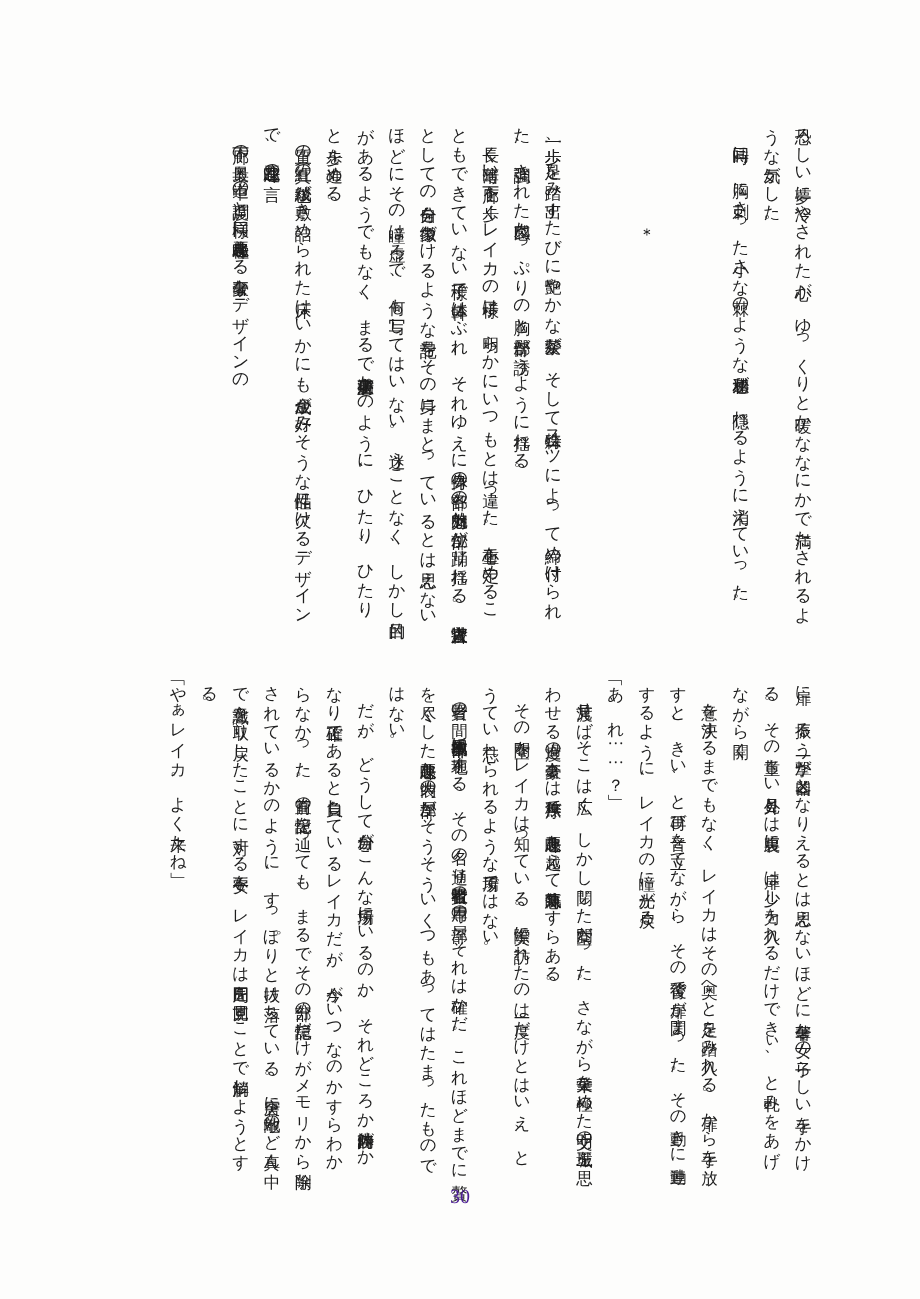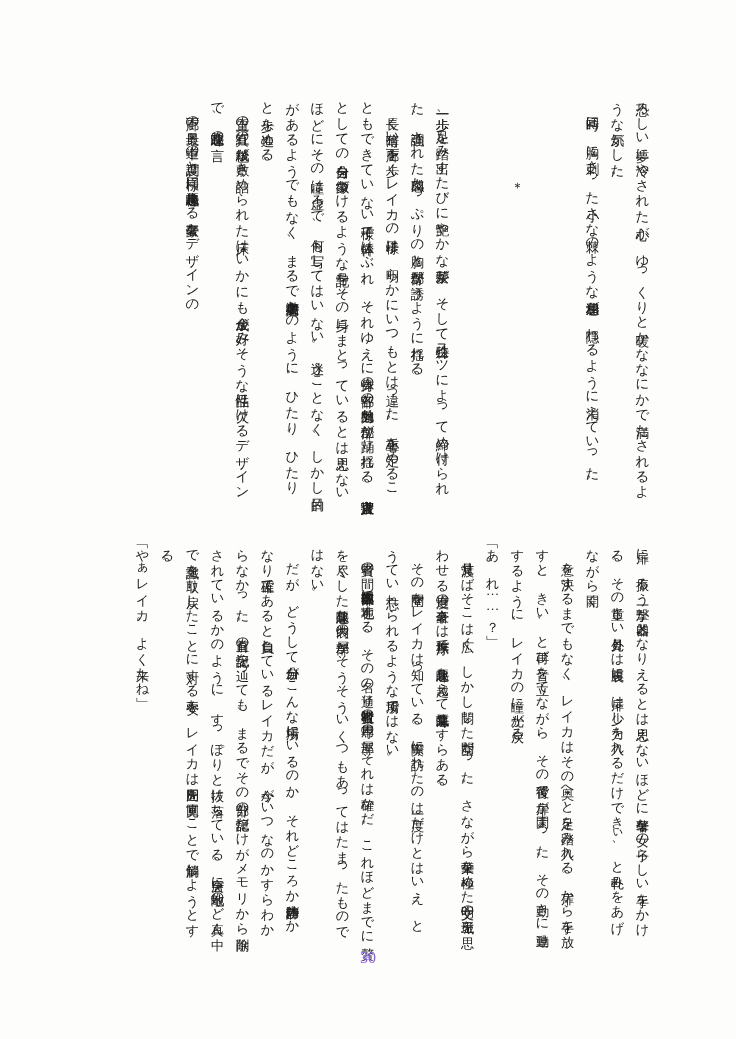--- a/index.html
+++ b/index.html
@@ -52,21 +52,21 @@
     margin-block-start: 50px;
     margin-block-end: 50px;
   }
   .page-number {
     position: absolute;
     top: 949px;
     left: 0;
     right: 0;
     text-align: center;
     font-size: 16px;
-    color: #8b5cf6;
+    color: #4c1d95;
     font-family: "Liberation Serif", "DejaVu Serif", serif;
   }
 </style>
 </head>
 <body>
 
 <div class="page">
 
   <div class="text-block top-block">
     <p>恐ろしい夢に冷やされた心が、ゆっくりと暖かななにかで満たされるような気がした。</p>

